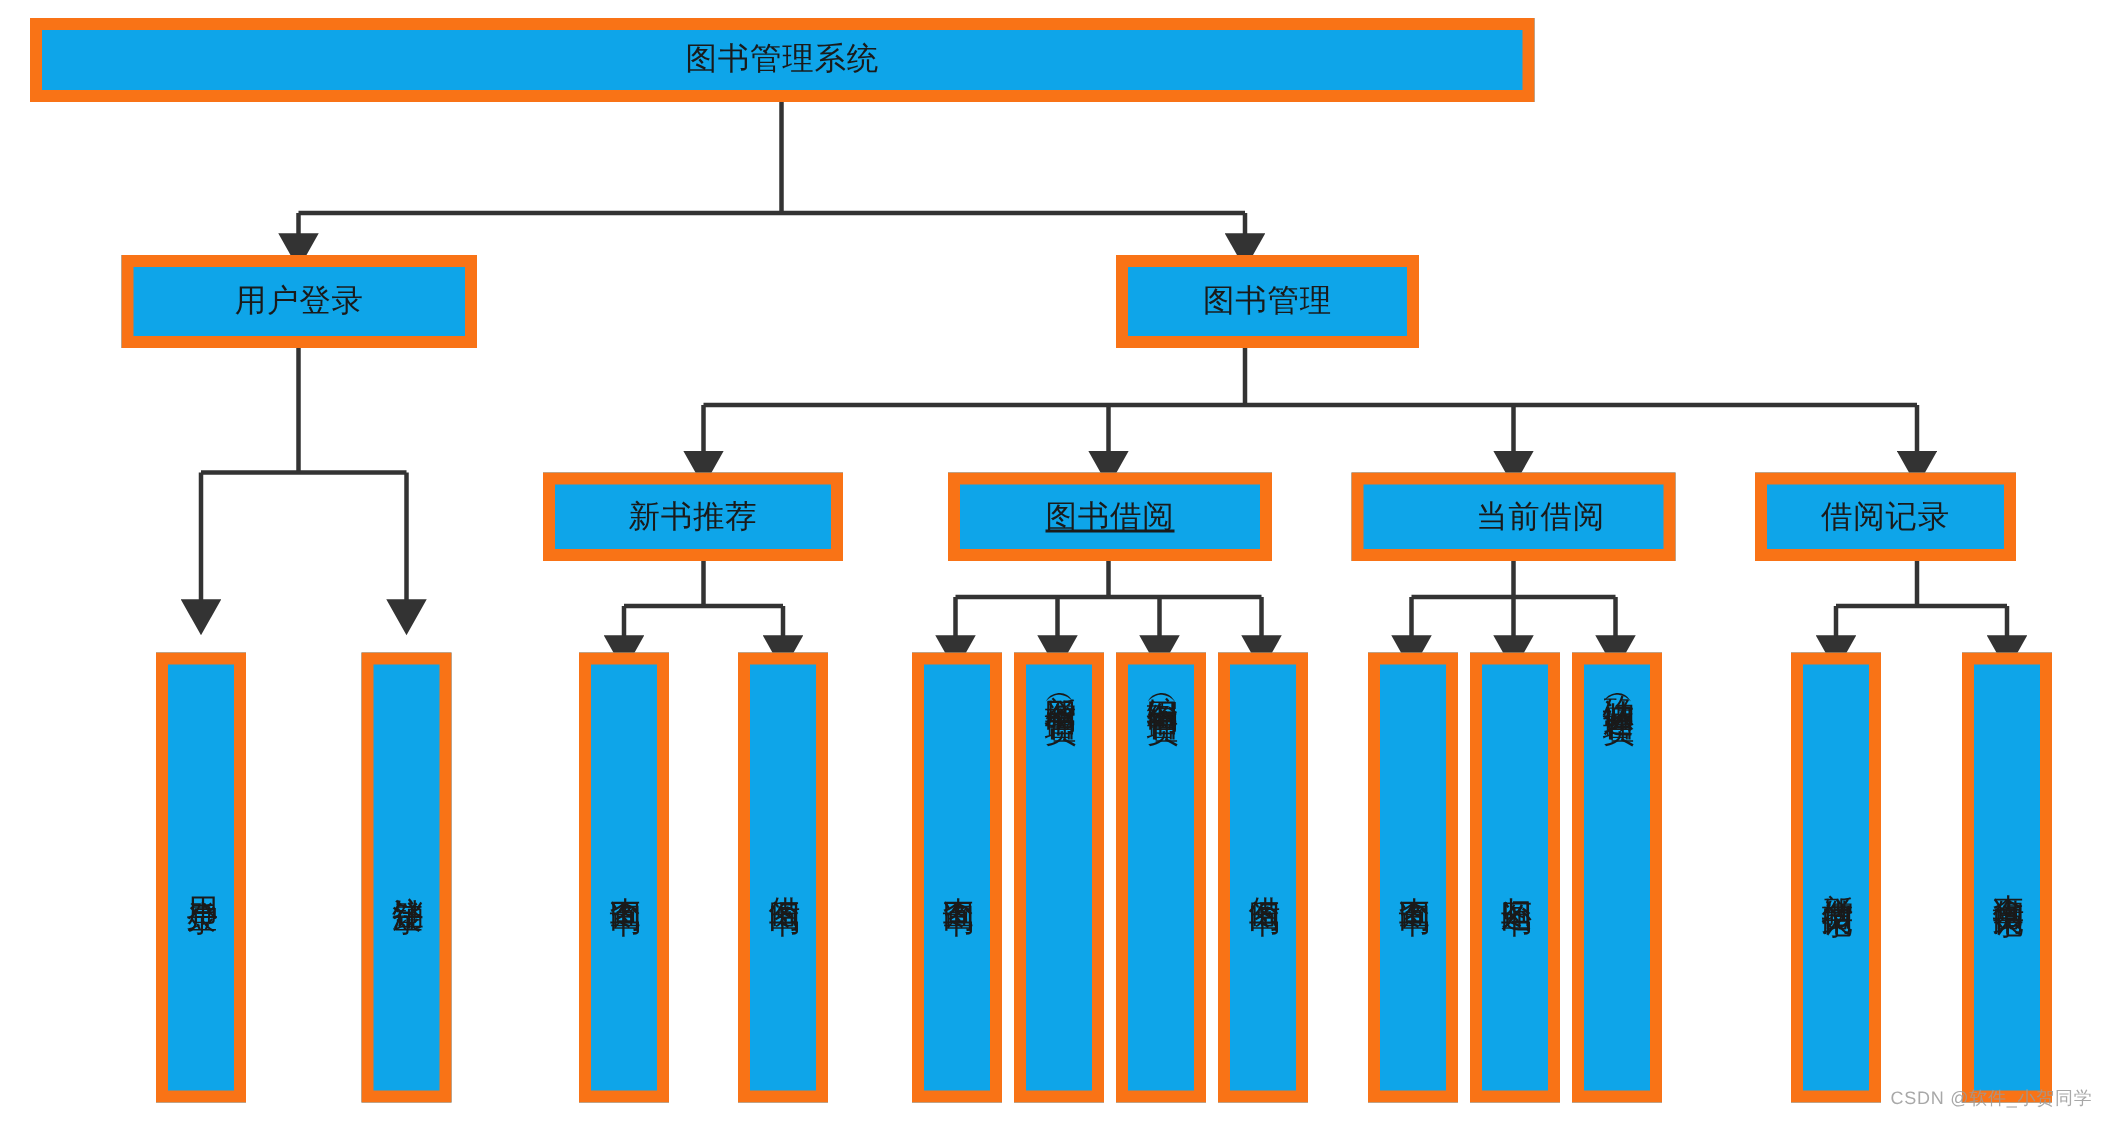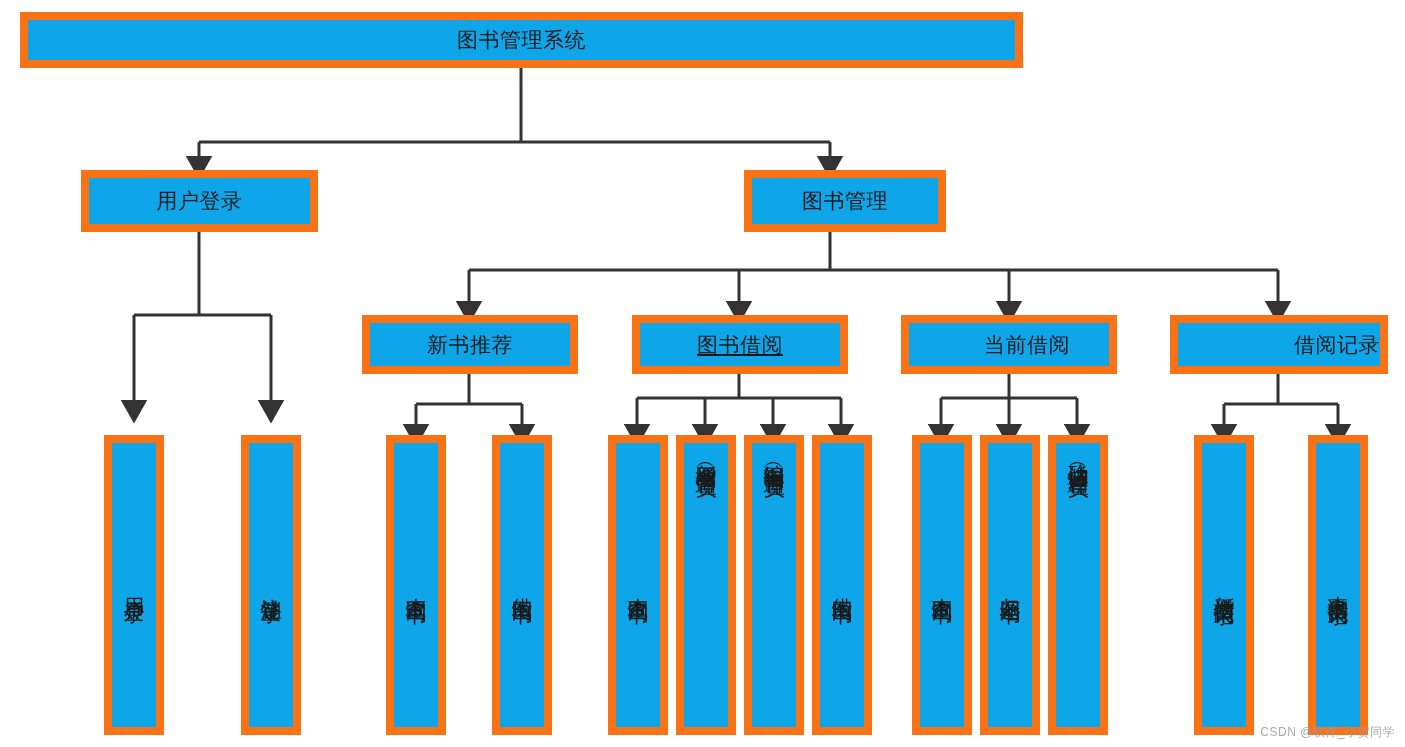--- a/index.html
+++ b/index.html
@@ -139,30 +139,30 @@
     <span class="label">图书管理系统</span>
   </div>
 
   <div class="node horizontal" style="left:81px; top:170px; width:237px; height:62px;">
     <span class="label">用户登录</span>
   </div>
   <div class="node horizontal" style="left:712px; top:170px; width:202px; height:62px;margin-left:32px;">
     <span class="label">图书管理</span>
   </div>
 
-  <div class="node horizontal" style="left:362px; top:315px; width:216px; height:59px;">
+  <div class="node horizontal" style="left:362px; top:315px; width:200px; height:59px;">
     <span class="label">新书推荐</span>
   </div>
   <div class="node horizontal" style="left:632px; top:315px; width:216px; height:59px;text-decoration:underline;">
     <span class="label">图书借阅</span>
   </div>
   <div class="node horizontal" style="left:901px; top:315px; width:216px; height:59px;padding-left:36px;">
     <span class="label">当前借阅</span>
   </div>
-  <div class="node horizontal" style="left:1170px; top:315px; width:218px; height:59px;justify-content:flex-end;">
+  <div class="node horizontal" style="left:1170px; top:315px; width:174px; height:59px;">
     <span class="label">借阅记录</span>
   </div>
 
   <div class="node vertical mid" style="left:104px; top:435px; width:60px; height:300px;">
     <span class="label">用户登录</span>
   </div>
   <div class="node vertical mid" style="left:241px; top:435px; width:60px; height:300px;">
     <span class="label">注销登录</span>
   </div>
 

